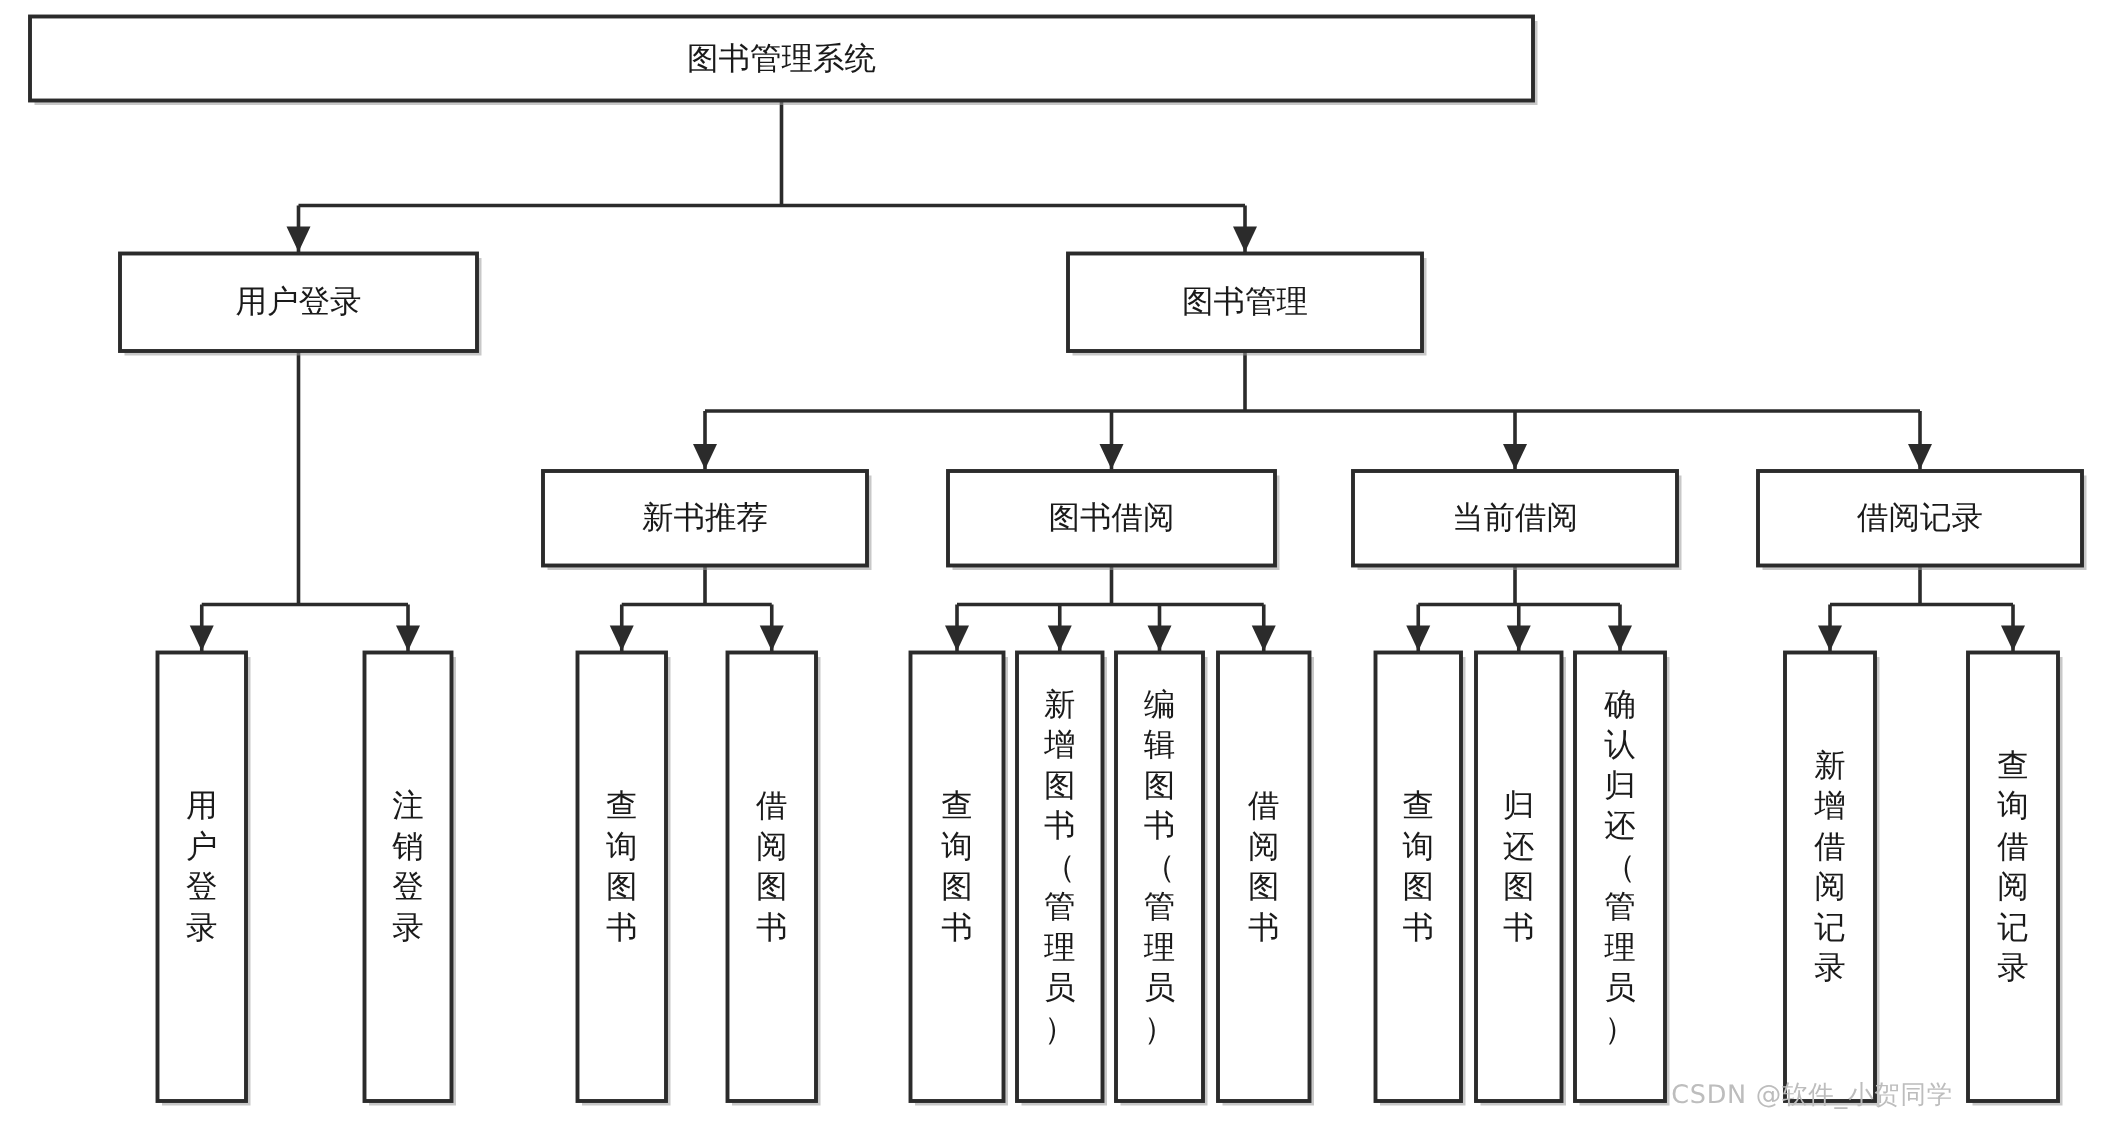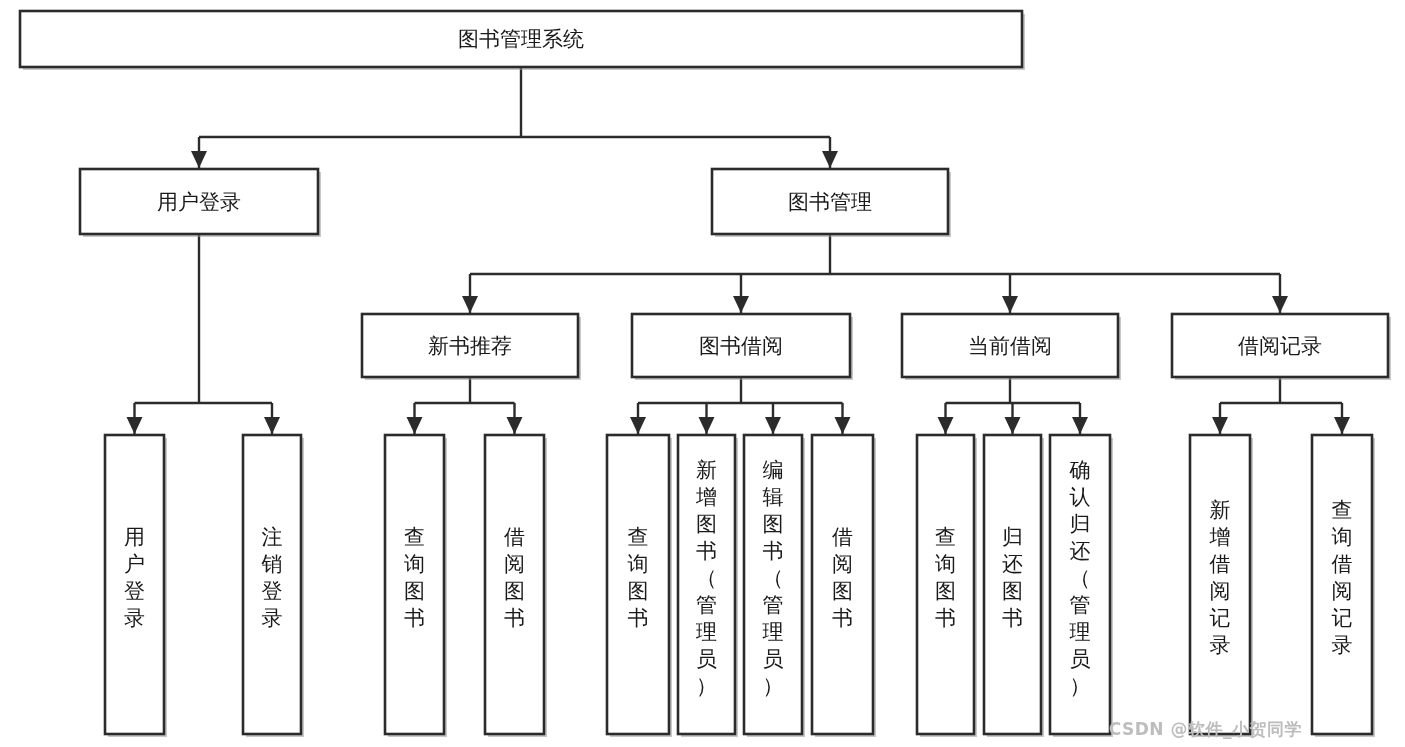--- a/index.html
+++ b/index.html
@@ -61,21 +61,20 @@
   .watermark {
     position: absolute;
     right: 14px;
     bottom: 6px;
     color: #bdbdbd;
     font-size: 17px;
     font-family: "DejaVu Sans", "Liberation Sans", sans-serif;
     letter-spacing: 0.5px;
     white-space: nowrap;
     pointer-events: none;
-    font-weight: bold;
   }
 </style>
 </head>
 <body>
 
 <div id="diagram-root">
   <svg id="flow" viewBox="0 0 1405 747">
     <defs></defs>
     <g id="edges-layer">
         <line x1="521" y1="67" x2="521" y2="137" class="edge"></line>

